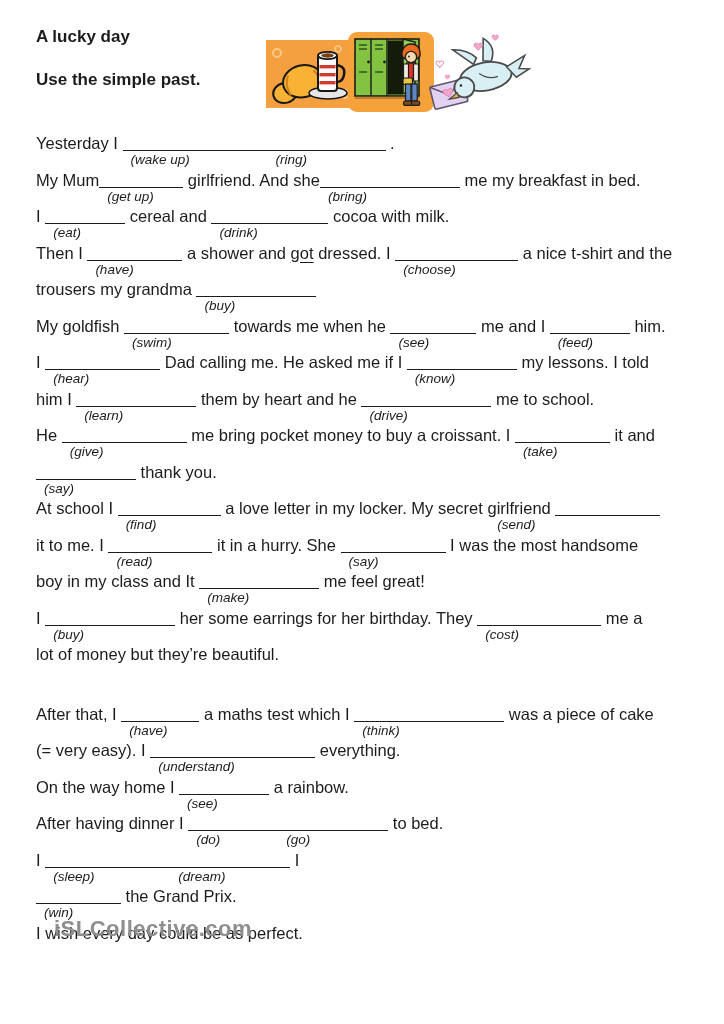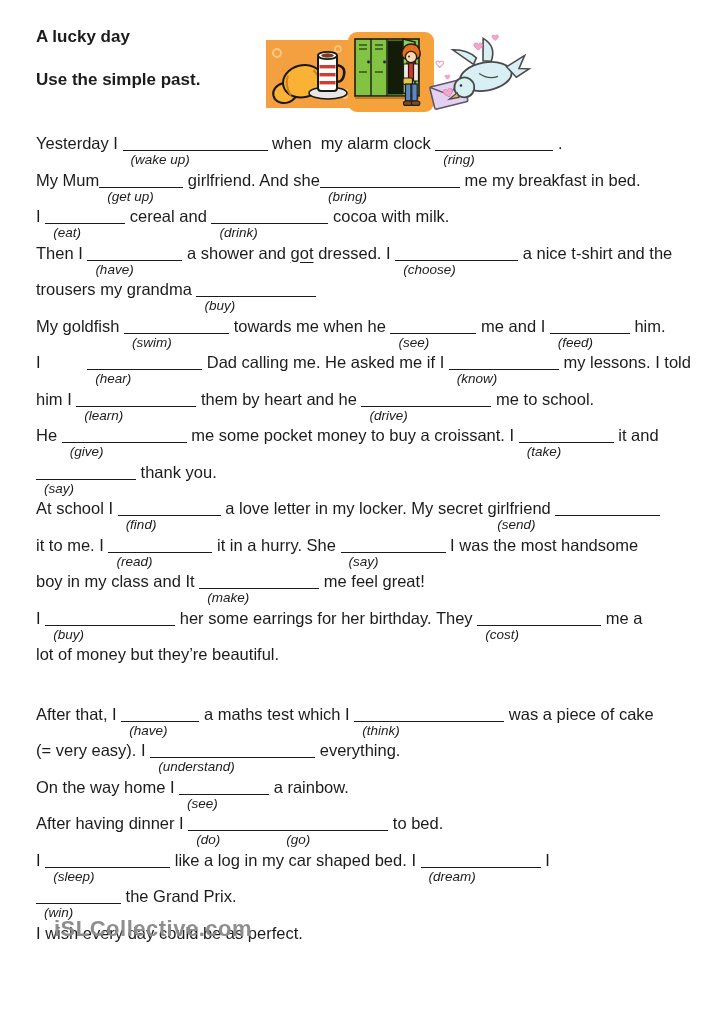--- a/index.html
+++ b/index.html
@@ -116,37 +116,37 @@
       <path d="M52 40 q8 8 18 6" fill="none" stroke="#4a4a4a" stroke-width="1.2"></path>
     </g>
     <use href="#heart" transform="translate(46 10) scale(0.85)" fill="#f4a7cb" stroke="#d977ab" stroke-width="0.8"></use>
     <use href="#heart" transform="translate(64 2) scale(0.65)" fill="#f4a7cb" stroke="#d977ab" stroke-width="0.8"></use>
     <use href="#heart" transform="translate(8 28) scale(0.75)" fill="none" stroke="#e893bb" stroke-width="1.4"></use>
     <use href="#heart" transform="translate(17 42) scale(0.5)" fill="#f4a7cb" stroke="#d977ab" stroke-width="0.8"></use>
   </svg>
 </div>
 
 <div class="lines">
-    <div class="line"><span class="txt">Yesterday I </span><span class="blank" style="width: 145px;"><span class="hint">(wake up)</span></span><span class="txt"> when  my alarm clock </span><span class="blank" style="width: 118px;"><span class="hint">(ring)</span></span><span class="txt"> .</span></div>
+    <div class="line"><span class="txt">Yesterday I </span><span class="blank" style="width: 145px;"><span class="hint">(wake up)</span></span><span class="blank" style="width: 118px;"><span class="hint">(ring)</span></span><span class="txt"> .</span></div>
     <div class="line"><span class="txt">My Mum</span><span class="blank" style="width: 84px;"><span class="hint">(get up)</span></span><span class="txt"> girlfriend. And she</span><span class="blank" style="width: 140px;"><span class="hint">(bring)</span></span><span class="txt"> me my breakfast in bed.</span></div>
     <div class="line"><span class="txt">I </span><span class="blank" style="width: 80px;"><span class="hint">(eat)</span></span><span class="txt"> cereal and </span><span class="blank" style="width: 117px;"><span class="hint">(drink)</span></span><span class="txt"> cocoa with milk.</span></div>
     <div class="line"><span class="txt">Then I </span><span class="blank" style="width: 95px;"><span class="hint">(have)</span></span><span class="txt"> a shower and </span><span class="txt und">got</span><span class="txt"> dressed. I </span><span class="blank" style="width: 123px;"><span class="hint">(choose)</span></span><span class="txt"> a nice t-shirt and the</span></div>
     <div class="line"><span class="txt">trousers my grandma </span><span class="blank" style="width: 120px;"><span class="hint">(buy)</span></span></div>
     <div class="line"><span class="txt">My goldfish </span><span class="blank" style="width: 105px;"><span class="hint">(swim)</span></span><span class="txt"> towards me when he </span><span class="blank" style="width: 86px;"><span class="hint">(see)</span></span><span class="txt"> me and I </span><span class="blank" style="width: 80px;"><span class="hint">(feed)</span></span><span class="txt"> him.</span></div>
-    <div class="line"><span class="txt">I </span><span class="blank" style="width: 115px; margin-left: 42px;"><span class="hint">(hear)</span></span><span class="txt"> Dad calling me. He asked me if I </span><span class="blank" style="width: 110px;"><span class="hint">(know)</span></span><span class="txt"> my lessons. I told</span></div>
+    <div class="line"><span class="txt">I </span><span class="blank" style="width: 115px;"><span class="hint">(hear)</span></span><span class="txt"> Dad calling me. He asked me if I </span><span class="blank" style="width: 110px;"><span class="hint">(know)</span></span><span class="txt"> my lessons. I told</span></div>
     <div class="line"><span class="txt">him I </span><span class="blank" style="width: 120px;"><span class="hint">(learn)</span></span><span class="txt"> them by heart and he </span><span class="blank" style="width: 130px;"><span class="hint">(drive)</span></span><span class="txt"> me to school.</span></div>
-    <div class="line"><span class="txt">He </span><span class="blank" style="width: 125px;"><span class="hint">(give)</span></span><span class="txt"> me some pocket money to buy a croissant. I </span><span class="blank" style="width: 95px;"><span class="hint">(take)</span></span><span class="txt"> it and</span></div>
+    <div class="line"><span class="txt">He </span><span class="blank" style="width: 125px;"><span class="hint">(give)</span></span><span class="txt"> me bring pocket money to buy a croissant. I </span><span class="blank" style="width: 95px;"><span class="hint">(take)</span></span><span class="txt"> it and</span></div>
     <div class="line"><span class="blank" style="width: 100px;"><span class="hint">(say)</span></span><span class="txt"> thank you.</span></div>
     <div class="line"><span class="txt">At school I </span><span class="blank" style="width: 103px;"><span class="hint">(find)</span></span><span class="txt"> a love letter in my locker. My secret girlfriend </span><span class="blank" style="width: 105px;"><span class="hint" style="left: -58px;">(send)</span></span></div>
     <div class="line"><span class="txt">it to me. I </span><span class="blank" style="width: 104px;"><span class="hint">(read)</span></span><span class="txt"> it in a hurry. She </span><span class="blank" style="width: 105px;"><span class="hint">(say)</span></span><span class="txt"> I was the most handsome</span></div>
     <div class="line"><span class="txt">boy in my class and It </span><span class="blank" style="width: 120px;"><span class="hint">(make)</span></span><span class="txt"> me feel great!</span></div>
     <div class="line"><span class="txt">I </span><span class="blank" style="width: 130px;"><span class="hint">(buy)</span></span><span class="txt"> her some earrings for her birthday. They </span><span class="blank" style="width: 124px;"><span class="hint">(cost)</span></span><span class="txt"> me a</span></div>
     <div class="line"><span class="txt">lot of money but they’re beautiful.</span></div>
     <div class="line gap"><span class="txt">After that, I </span><span class="blank" style="width: 78px;"><span class="hint">(have)</span></span><span class="txt"> a maths test which I </span><span class="blank" style="width: 150px;"><span class="hint">(think)</span></span><span class="txt"> was a piece of cake</span></div>
     <div class="line"><span class="txt">(= very easy). I </span><span class="blank" style="width: 165px;"><span class="hint">(understand)</span></span><span class="txt"> everything.</span></div>
     <div class="line"><span class="txt">On the way home I </span><span class="blank" style="width: 90px;"><span class="hint">(see)</span></span><span class="txt"> a rainbow.</span></div>
     <div class="line"><span class="txt">After having dinner I </span><span class="blank" style="width: 90px;"><span class="hint">(do)</span></span><span class="blank" style="width: 110px;"><span class="hint">(go)</span></span><span class="txt"> to bed.</span></div>
-    <div class="line"><span class="txt">I </span><span class="blank" style="width: 125px; text-align: center;"><span class="hint">(sleep)</span></span><span class="txt"> like a log in my car shaped bed. I </span><span class="blank" style="width: 120px;"><span class="hint">(dream)</span></span><span class="txt"> I</span></div>
+    <div class="line"><span class="txt">I </span><span class="blank" style="width: 125px; text-align: center;"><span class="hint">(sleep)</span></span><span class="blank" style="width: 120px;"><span class="hint">(dream)</span></span><span class="txt"> I</span></div>
     <div class="line"><span class="blank" style="width: 85px;"><span class="hint">(win)</span></span><span class="txt"> the Grand Prix.</span></div>
     <div class="line"><span class="txt">I wish every day could be as perfect.</span></div>
   </div>
 
 <div class="footer">iSLCollective.com</div>
 
 </body></html>

